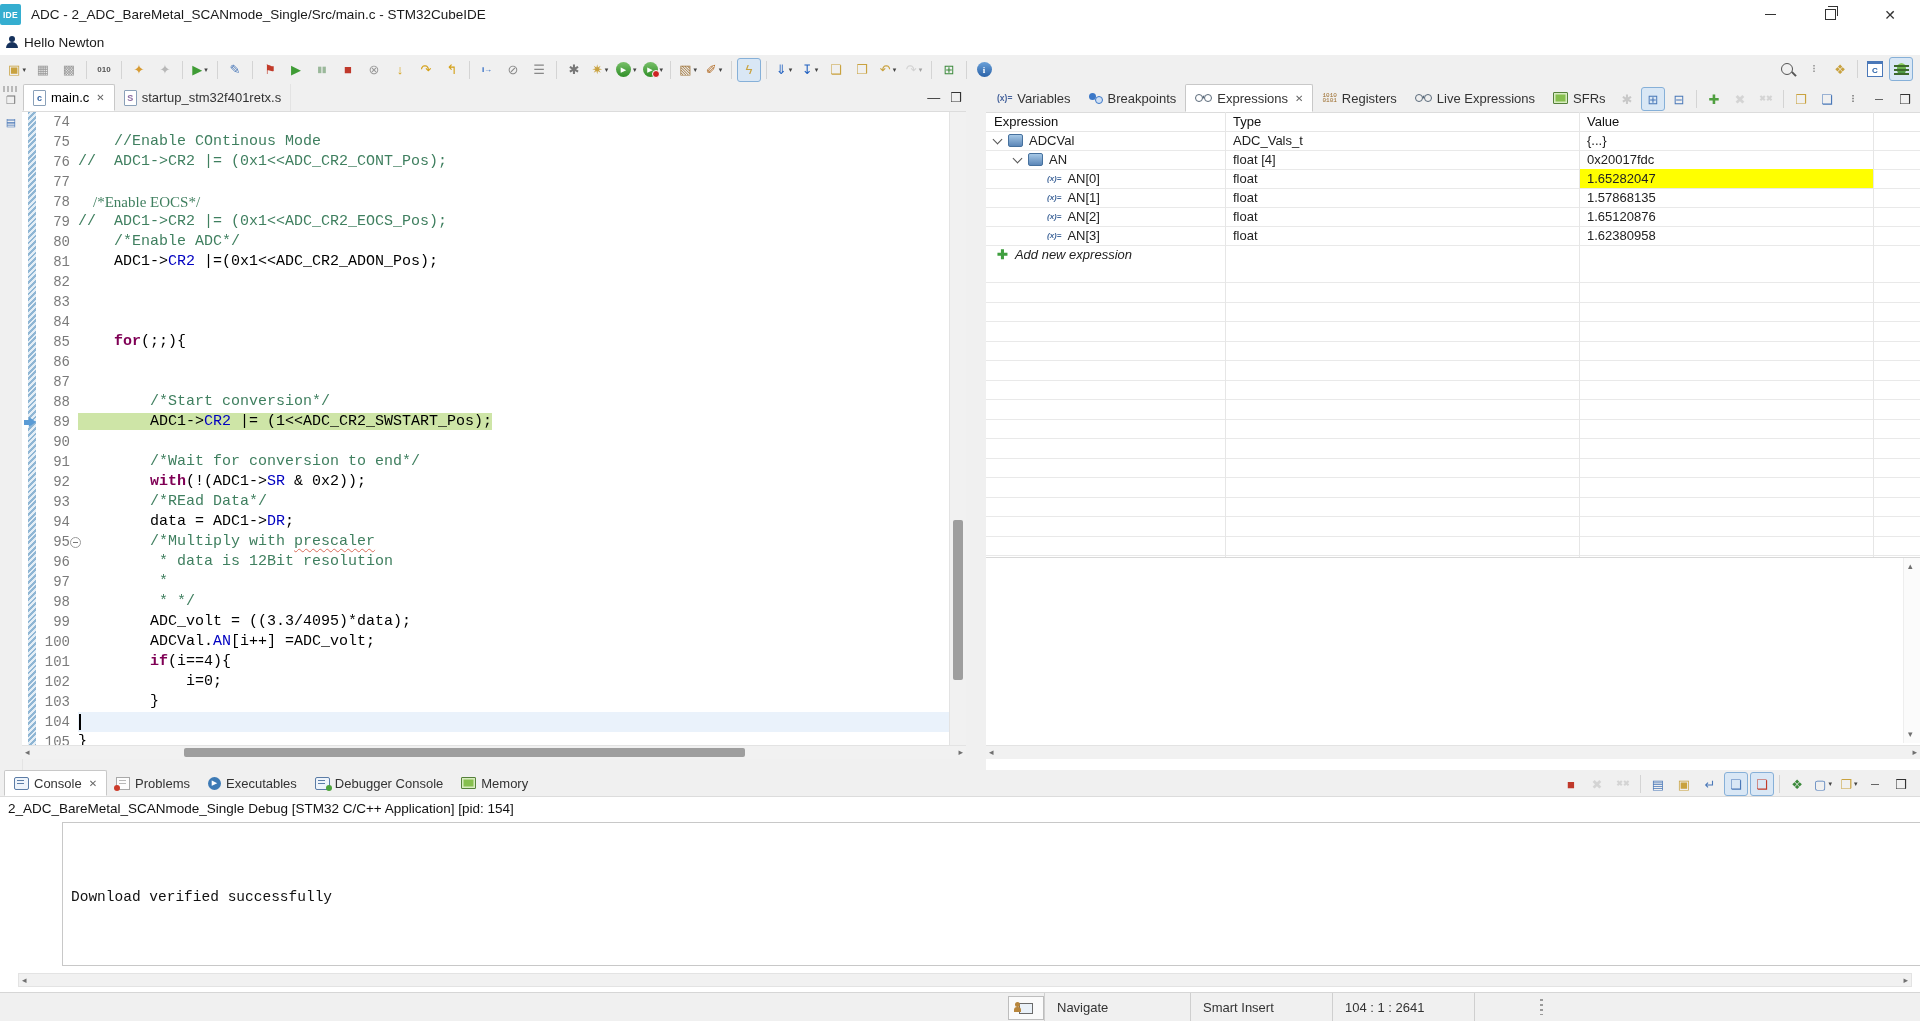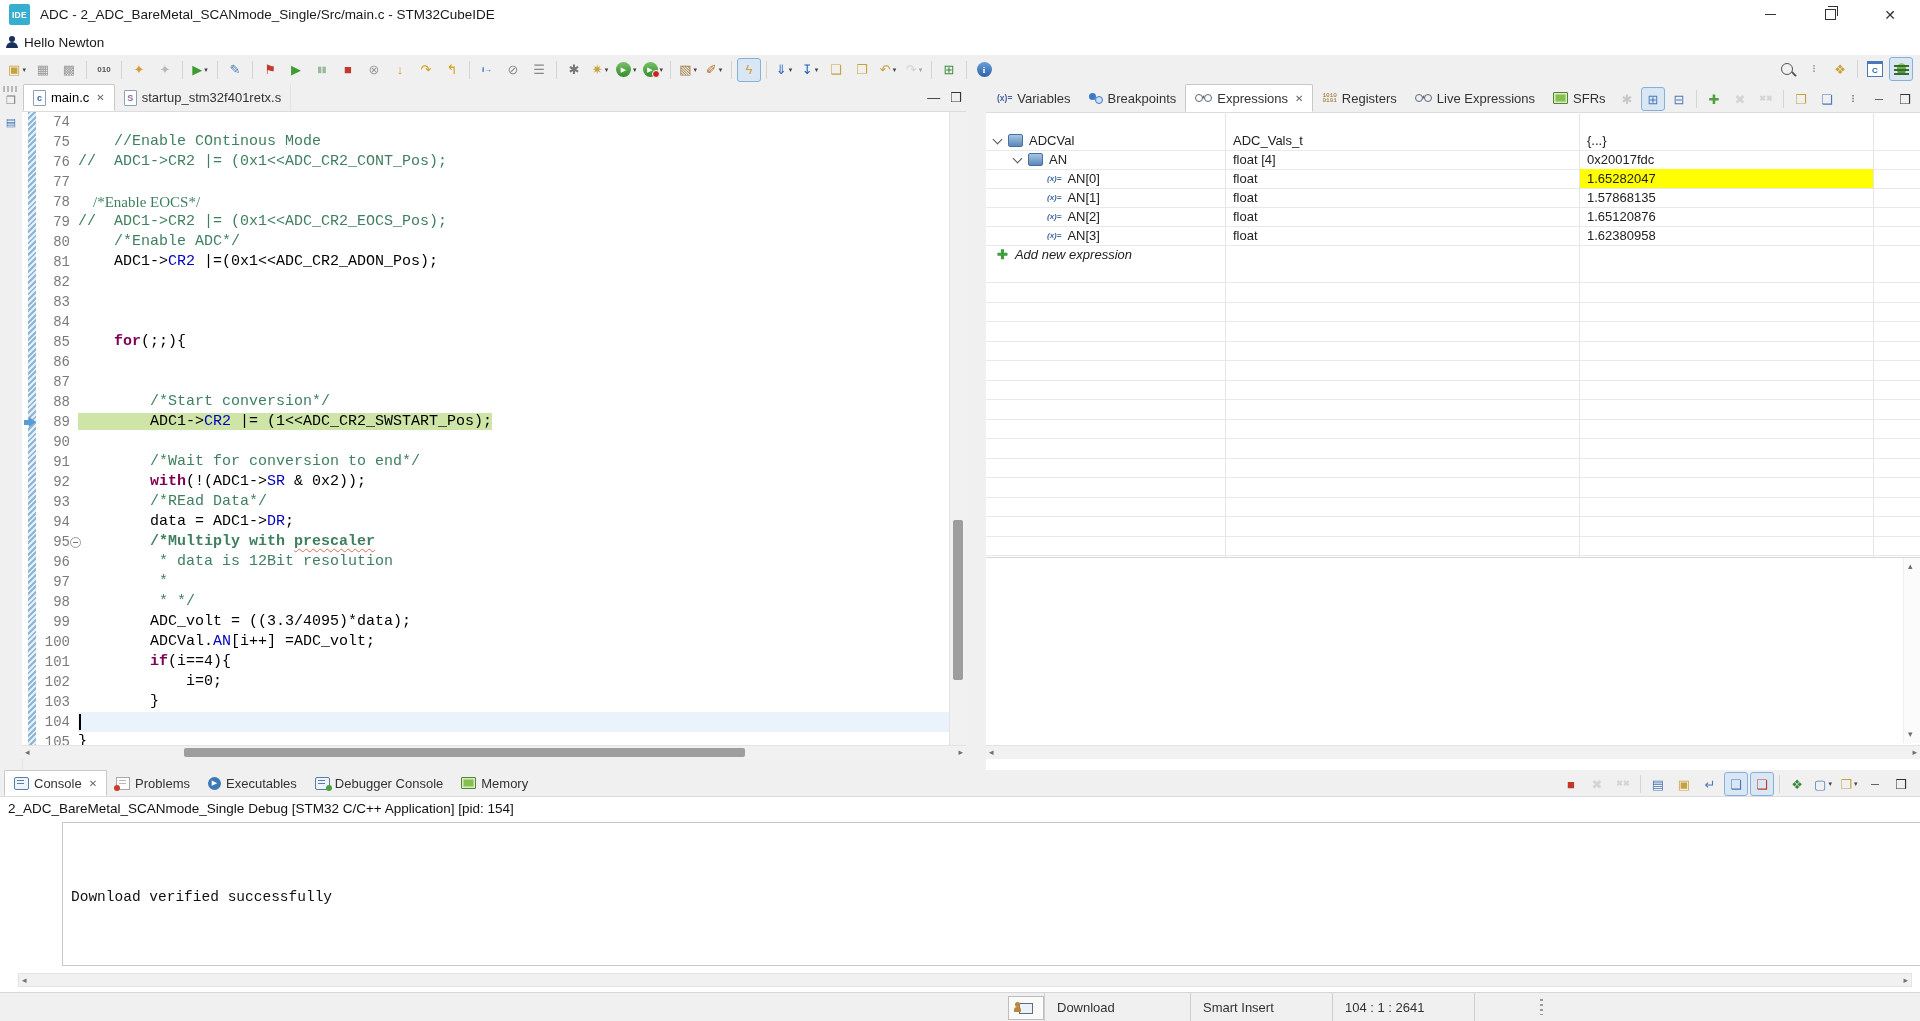--- a/index.html
+++ b/index.html
@@ -1,19 +1,19 @@
 <!DOCTYPE html>
 <html><head>
 <meta charset="utf-8">
 <style>
   html,body{margin:0;padding:0;background:#e8e8e8;}
   .app{position:relative;width:1920px;height:1021px;background:#fff;font-family:"Liberation Sans",sans-serif;font-size:13px;color:#222;overflow:hidden;-webkit-font-smoothing:antialiased;}
   
   .titlebar{position:absolute;left:0;top:0;width:1920px;height:29px;background:#fff;display:flex;align-items:center;}
-  .applogo{width:21px;height:21px;margin-left:9px;background:#35aed0;border-radius:2px;color:#fff;font-size:8.5px;font-weight:bold;display:flex;align-items:center;justify-content:center;letter-spacing:.3px;}
+  .applogo{width:21px;height:21px;background:#35aed0;border-radius:2px;color:#fff;font-size:8.5px;font-weight:bold;display:flex;align-items:center;justify-content:center;letter-spacing:.3px;}
   .apptitle{margin-left:10px;font-size:13.5px;color:#1a1a1a;}
   .wincontrols{position:absolute;right:0;top:0;height:29px;display:flex;}
   .wbtn{width:60px;height:29px;display:flex;align-items:center;justify-content:center;color:#333;}
   .minglyph{width:11px;height:1.6px;background:#333;}
   .restoreglyph{position:relative;width:9px;height:9px;border:1.2px solid #333;background:#fff;}
   .restoreglyph::before{content:"";position:absolute;left:2px;top:-4px;width:9px;height:9px;border:1.2px solid #333;border-bottom:none;border-left:none;}
   .closeglyph{font-size:14px;color:#333;}
   
   .menubar{position:absolute;left:0;top:29px;width:1920px;height:26px;background:#fff;display:flex;align-items:center;border-bottom:1px solid #ececec;}
   .menu-item{padding:0 12px;height:22px;display:flex;align-items:center;color:#1a1a1a;font-size:13.5px;}
@@ -400,21 +400,21 @@
             <div class="crow" style="top: 220px;"><span class="pl">	</span><span class="kw">for</span><span class="pl">(;;){</span></div>
             <div class="crow" style="top: 240px;"></div>
             <div class="crow" style="top: 260px;"></div>
             <div class="crow" style="top: 280px;"><span class="cm">		/*Start conversion*/</span></div>
             <div class="crow" style="top: 300px;"><span class="dbghl"><span class="pl">		ADC1-&gt;</span><span class="fld">CR2</span><span class="pl"> |= (1&lt;&lt;ADC_CR2_SWSTART_Pos);</span></span></div>
             <div class="crow" style="top: 320px;"></div>
             <div class="crow" style="top: 340px;"><span class="cm">		/*Wait for conversion to end*/</span></div>
             <div class="crow" style="top: 360px;"><span class="pl">		</span><span class="kw">with</span><span class="pl">(!(ADC1-&gt;</span><span class="fld">SR</span><span class="pl"> &amp; 0x2));</span></div>
             <div class="crow" style="top: 380px;"><span class="cm">		/*REad Data*/</span></div>
             <div class="crow" style="top: 400px;"><span class="pl">		data = ADC1-&gt;</span><span class="fld">DR</span><span class="pl">;</span></div>
-            <div class="crow" style="top: 420px; font-weight: bold;"><span class="cm">		/*Multiply with </span><span class="cm misspell">prescaler</span></div>
+            <div class="crow" style="top: 420px;"><span class="cm">		/*Multiply with </span><span class="cm misspell">prescaler</span></div>
             <div class="crow" style="top: 440px;"><span class="cm">		 * data is 12Bit resolution</span></div>
             <div class="crow" style="top: 460px;"><span class="cm">		 *</span></div>
             <div class="crow" style="top: 480px;"><span class="cm">		 * */</span></div>
             <div class="crow" style="top: 500px;"><span class="pl">		ADC_volt = ((3.3/4095)*data);</span></div>
             <div class="crow" style="top: 520px;"><span class="pl">		ADCVal.</span><span class="fld">AN</span><span class="pl">[i++] =ADC_volt;</span></div>
             <div class="crow" style="top: 540px;"><span class="pl">		</span><span class="kw">if</span><span class="pl">(i==4){</span></div>
             <div class="crow" style="top: 560px;"><span class="pl">			i=0;</span></div>
             <div class="crow" style="top: 580px;"><span class="pl">		}</span></div>
             <div class="crow cursorline" style="top: 600px;"><span class="caret"></span></div>
             <div class="crow" style="top: 620px;"><span class="pl">}</span></div>
@@ -493,20 +493,25 @@
               <span class="tx" style="color: rgb(85, 85, 85);">⋮</span>
             </div>
             <div class="tbtn">
               <span class="tx" style="color: rgb(51, 51, 51);">—</span>
             </div>
             <div class="tbtn">
               <span class="tg" style="color: rgb(51, 51, 51);">❒</span>
             </div>
           </div>
       </div>
+      <div class="grid-head" id="expr-head">
+          <div class="gcell" style="width: 239px;">Expression</div>
+          <div class="gcell" style="width: 354px;">Type</div>
+          <div class="gcell" style="width: 294px;">Value</div>
+        </div>
       <div id="expr-rows">
           <div class="grow" style="top: 47px;">
             <div class="gname" style="width: 239px; padding-left: 8px; overflow: hidden;">
               <span class="chev"></span>
               <span class="sico"></span>
               <span>ADCVal</span>
             </div>
             <div class="gcell" style="width: 354px;">ADC_Vals_t</div>
             <div class="gcell" style="width: 294px;">{...}</div>
           </div>
@@ -660,21 +665,21 @@
       <span class="sarrow" style="left:3px;">◂</span>
       <span class="sarrow" style="right:3px;">▸</span>
     </div>
   </div>
 
   <footer class="statusbar">
     <div class="sb-iconbox">
         <span class="sb-mon"></span>
       </div>
     <div class="sb-item" style="left:1044px;width:146px;">
-        <span>Download</span>
+        <span>Navigate</span>
       </div>
     <div class="sb-item" style="left:1190px;width:142px;">
         <span>Smart Insert</span>
       </div>
     <div class="sb-item" style="left:1332px;width:143px;border-right:1px solid #cfcfcf;">
         <span>104 : 1 : 2641</span>
       </div>
     <div class="sb-dots"></div>
   </footer>
 

